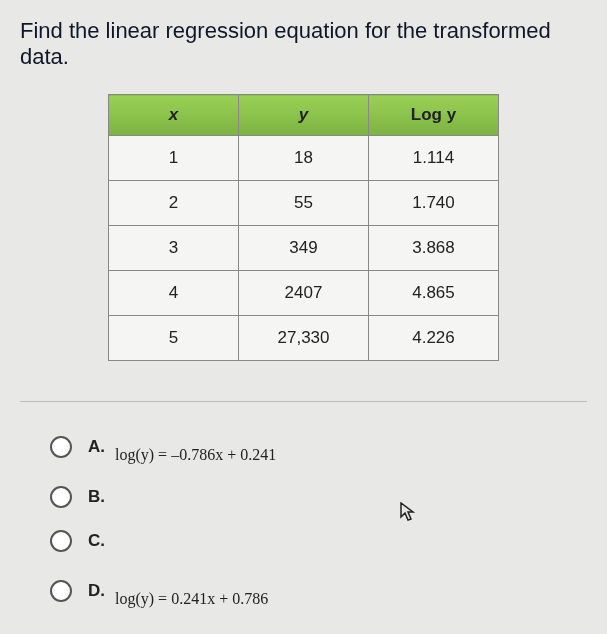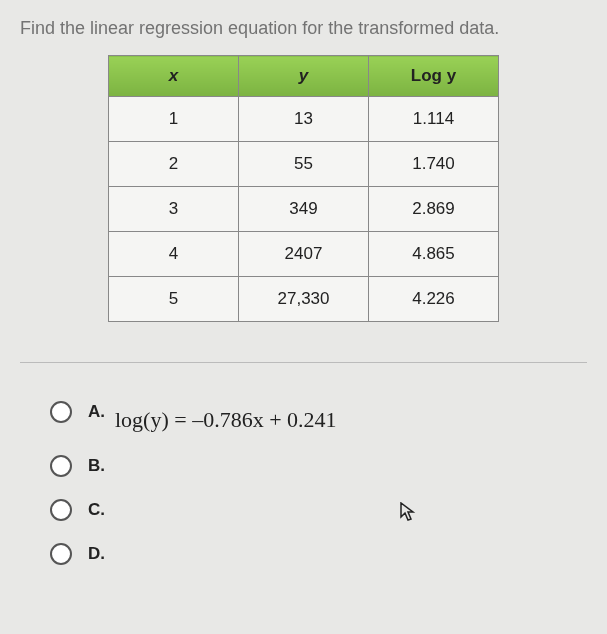--- a/index.html
+++ b/index.html
@@ -5,23 +5,23 @@
     * { margin: 0; padding: 0; box-sizing: border-box; }
     body {
       font-family: Arial, sans-serif;
       background: #e8e8e6;
       width: 607px;
       height: 634px;
       padding: 18px 20px;
       color: #333;
     }
     .question {
-      font-size: 18px;
-      color: #737373;
-      margin-bottom: 16px;
+      font-size: 22px;
+      color: #0f172a;
+      margin-bottom: 24px;
     }
     .table-wrap {
       display: flex;
       justify-content: center;
       margin-bottom: 40px;
     }
     table {
       border-collapse: collapse;
       background: #f5f5f3;
     }
@@ -67,21 +67,21 @@
       flex-shrink: 0;
       background: #fff;
     }
     .opt-label {
       font-weight: bold;
       font-size: 17px;
       margin-right: 10px;
       color: #222;
     }
     .opt-text {
-      font-size: 22px;
+      font-size: 16px;
       color: #222;
       font-family: 'Times New Roman', serif;
       margin-top: 16px;
     }
     .cursor {
       position: absolute;
       left: 400px;
       top: 502px;
       font-size: 18px;
       color: #222;
@@ -98,32 +98,32 @@
     <thead>
       <tr>
         <th>x</th>
         <th>y</th>
         <th style="font-style:normal;margin-top:44px;">Log y</th>
       </tr>
     </thead>
     <tbody>
       <tr>
         <td>1</td>
-        <td>13</td>
+        <td>18</td>
         <td>1.114</td>
       </tr>
       <tr>
         <td>2</td>
         <td>55</td>
         <td>1.740</td>
       </tr>
       <tr>
         <td>3</td>
         <td>349</td>
-        <td>2.869</td>
+        <td>3.868</td>
       </tr>
       <tr>
         <td>4</td>
         <td>2407</td>
         <td>4.865</td>
       </tr>
       <tr>
         <td>5</td>
         <td>27,330</td>
         <td>4.226</td>
@@ -144,20 +144,21 @@
     <div class="radio"></div>
     <span class="opt-label">B.</span>
   </div>
   <div class="option">
     <div class="radio"></div>
     <span class="opt-label">C.</span>
   </div>
   <div class="option">
     <div class="radio"></div>
     <span class="opt-label">D.</span>
+    <span class="opt-text">log(y) = 0.241x + 0.786</span>
   </div>
 </div>
 
 <div class="cursor">
   <svg width="16" height="20" viewBox="0 0 16 20">
     <path d="M1 1 L1 15 L5 11 L8 18 L11 17 L8 10 L13 10 Z" fill="none" stroke="#222" stroke-width="1.5"></path>
   </svg>
 </div>
 
 </body></html>

